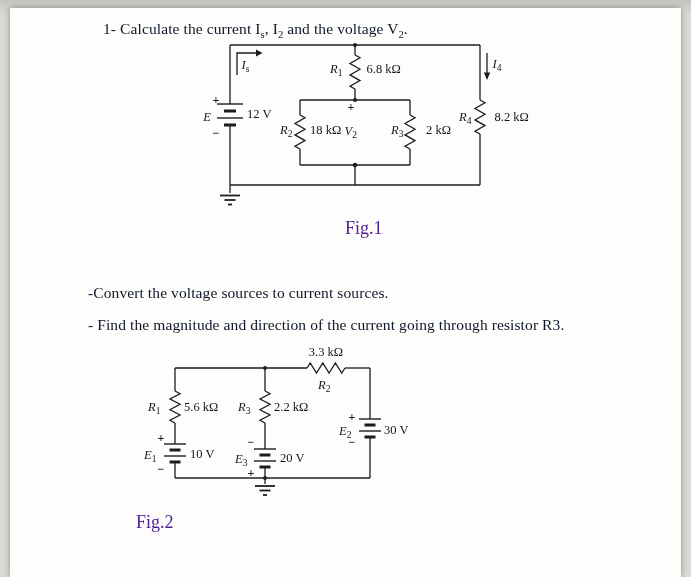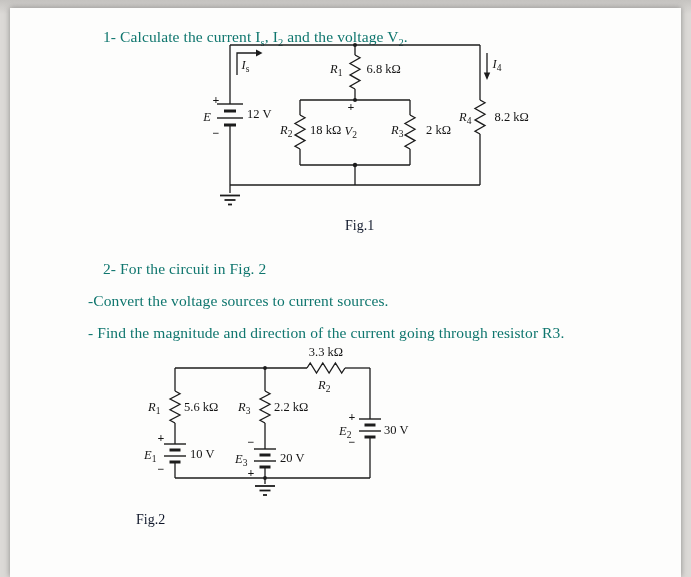--- a/index.html
+++ b/index.html
@@ -10,25 +10,25 @@
     background: linear-gradient(#c6c4c1, #dcdad7 14px);
     font-family: "Liberation Serif", serif;
   }
   .page {
     position: absolute; left: 10px; top: 8px;
     width: 671px; height: 569px;
     background: #fdfdfc;
     box-shadow: 0 0 6px rgba(60,60,60,.5);
   }
   .tline {
-    position: absolute; font-size: 15.5px; color: #0f766e;
-    white-space: nowrap; letter-spacing: .1px; margin-top: 8px;
+    position: absolute; font-size: 15.5px; color: #0f172a;
+    white-space: nowrap; letter-spacing: .1px;
   }
   .tline sub { font-size: 10.5px; }
-  .caption { position: absolute; font-size: 14px; color: #0f172a; }
+  .caption { position: absolute; font-size: 18px; color: #4c1d95; }
   svg { position: absolute; overflow: visible; }
   svg text { font-family: "Liberation Serif", serif; font-size: 12.5px; fill: #151515; }
   .var { font-style: italic; }
   .sub { font-size: 9.5px; }
   .sign { font-size: 12px; font-weight: 700; }
   line, polyline { stroke: #1c1c1c; stroke-width: 1.3; fill: none; }
   .plate-long { stroke-width: 1.4; }
   .plate-short { stroke-width: 3; }
   circle.dot { fill: #1c1c1c; stroke: none; }
   polygon.arrow { fill: #1c1c1c; stroke: none; }
@@ -118,21 +118,20 @@
 
     <g>
       <polyline points="290,62 295,64.8 285,70.5 295,76.2 285,81.9 295,87.6 285,93.3 290,96"></polyline>
       <text x="269" y="83"><tspan class="var">R</tspan><tspan class="sub" dy="3">4</tspan></text>
       <text x="304.5" y="83">8.2 kΩ</text>
     </g>
   </svg>
 
   <div class="caption" style="left:335px; top:210px;">Fig.1</div>
 
-  <div class="tline" style="left:93px; top:244px;">2- For the circuit in Fig. 2</div>
   <div class="tline" style="left:78px; top:276px;text-align:center;">-Convert the voltage sources to current sources.</div>
   <div class="tline" style="left:78px; top:308px;text-align:center;">- Find the magnitude and direction of the current going through resistor R3.</div>
 
   <svg style="left:130px; top:333px;" width="290" height="175" viewBox="0 0 290 175">
 
     <g>
       <line x1="35" y1="27" x2="167" y2="27"></line>
       <line x1="205" y1="27" x2="230" y2="27"></line>
       <line x1="35" y1="27" x2="35" y2="50"></line>
       <line x1="35" y1="82" x2="35" y2="103"></line>

